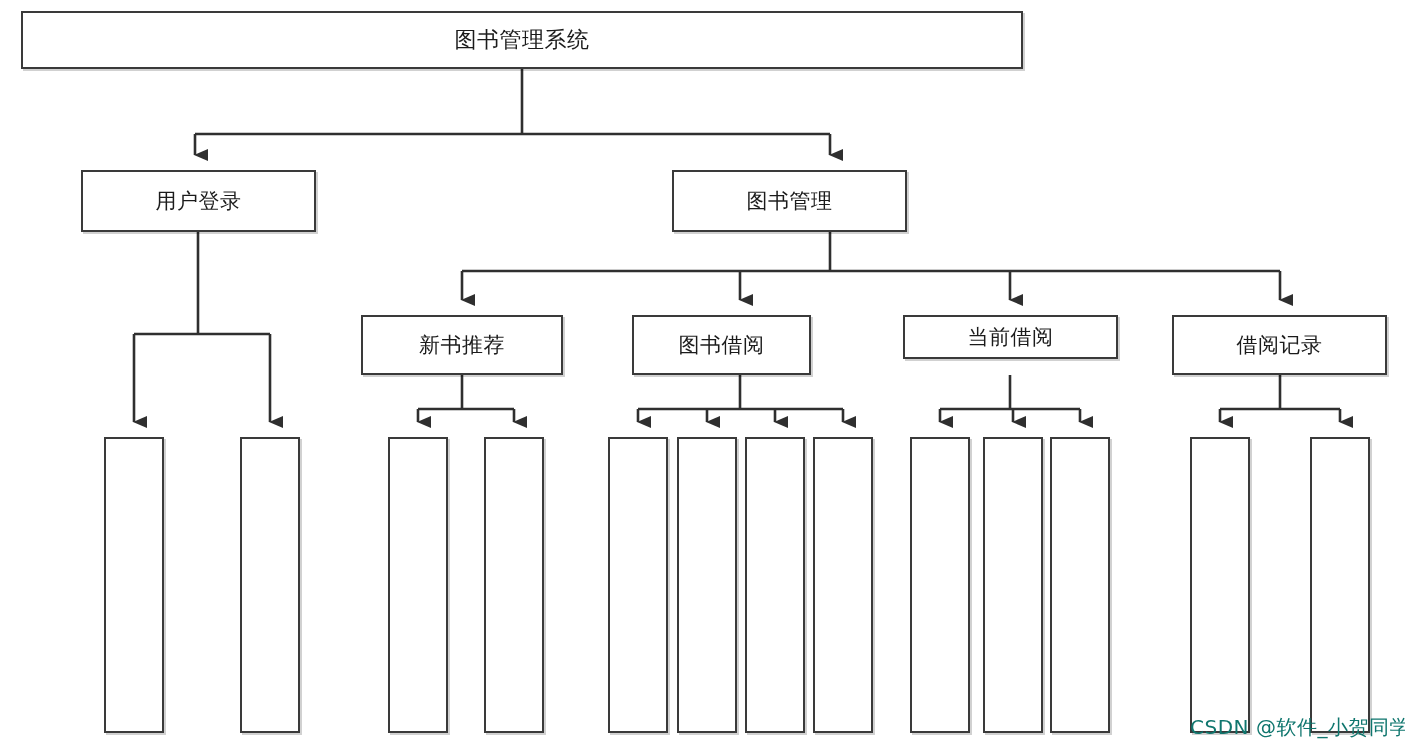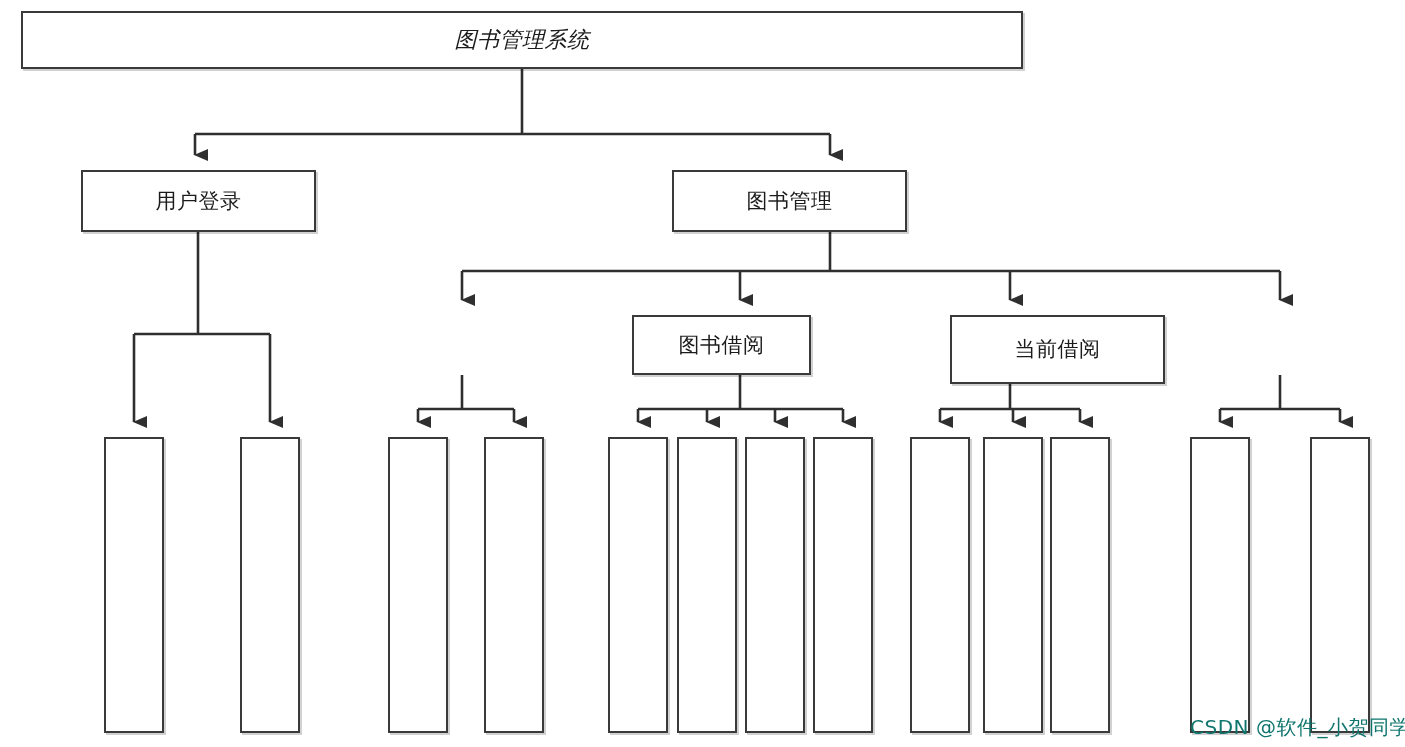--- a/index.html
+++ b/index.html
@@ -116,36 +116,42 @@
       <path d="M 1013 409 L 1013 422" marker-end="url(#arrow)"></path>
       <path d="M 1080 409 L 1080 422" marker-end="url(#arrow)"></path>
 
       <path d="M 1280 375 L 1280 409"></path>
       <path d="M 1220 409 L 1340 409"></path>
       <path d="M 1220 409 L 1220 422" marker-end="url(#arrow)"></path>
       <path d="M 1340 409 L 1340 422" marker-end="url(#arrow)"></path>
     </g>
   </svg>
 
-  <div class="node root" style="left: 21px; top: 11px; width: 1002px; height: 58px; font-style: italic;">
+  <div class="node root" style="left: 21px; top: 11px; width: 1002px; height: 58px;">
     <span class="label">图书管理系统</span>
   </div>
 
   <div class="node lvl2" style="left: 81px; top: 170px; width: 235px; height: 62px;">
     <span class="label">用户登录</span>
   </div>
   <div class="node lvl2" style="left: 672px; top: 170px; width: 235px; height: 62px;">
     <span class="label">图书管理</span>
   </div>
 
+  <div class="node lvl3" style="left: 361px; top: 315px; width: 202px; height: 60px;">
+    <span class="label">新书推荐</span>
+  </div>
   <div class="node lvl3" style="left: 632px; top: 315px; width: 179px; height: 60px;">
     <span class="label">图书借阅</span>
   </div>
-  <div class="node lvl3" style="left: 903px; top: 315px; width: 215px; height: 69px; margin-left: 47px;">
+  <div class="node lvl3" style="left: 903px; top: 315px; width: 215px; height: 44px;">
     <span class="label">当前借阅</span>
+  </div>
+  <div class="node lvl3" style="left: 1172px; top: 315px; width: 215px; height: 60px;">
+    <span class="label">借阅记录</span>
   </div>
 
   <div class="node leaf" style="left: 104px; top: 437px; width: 60px; height: 296px;">
     <span class="label">用户登录</span>
   </div>
   <div class="node leaf" style="left: 240px; top: 437px; width: 60px; height: 296px;">
     <span class="label">注销登录</span>
   </div>
   <div class="node leaf" style="left: 388px; top: 437px; width: 60px; height: 296px;">
     <span class="label">查询图书</span>

